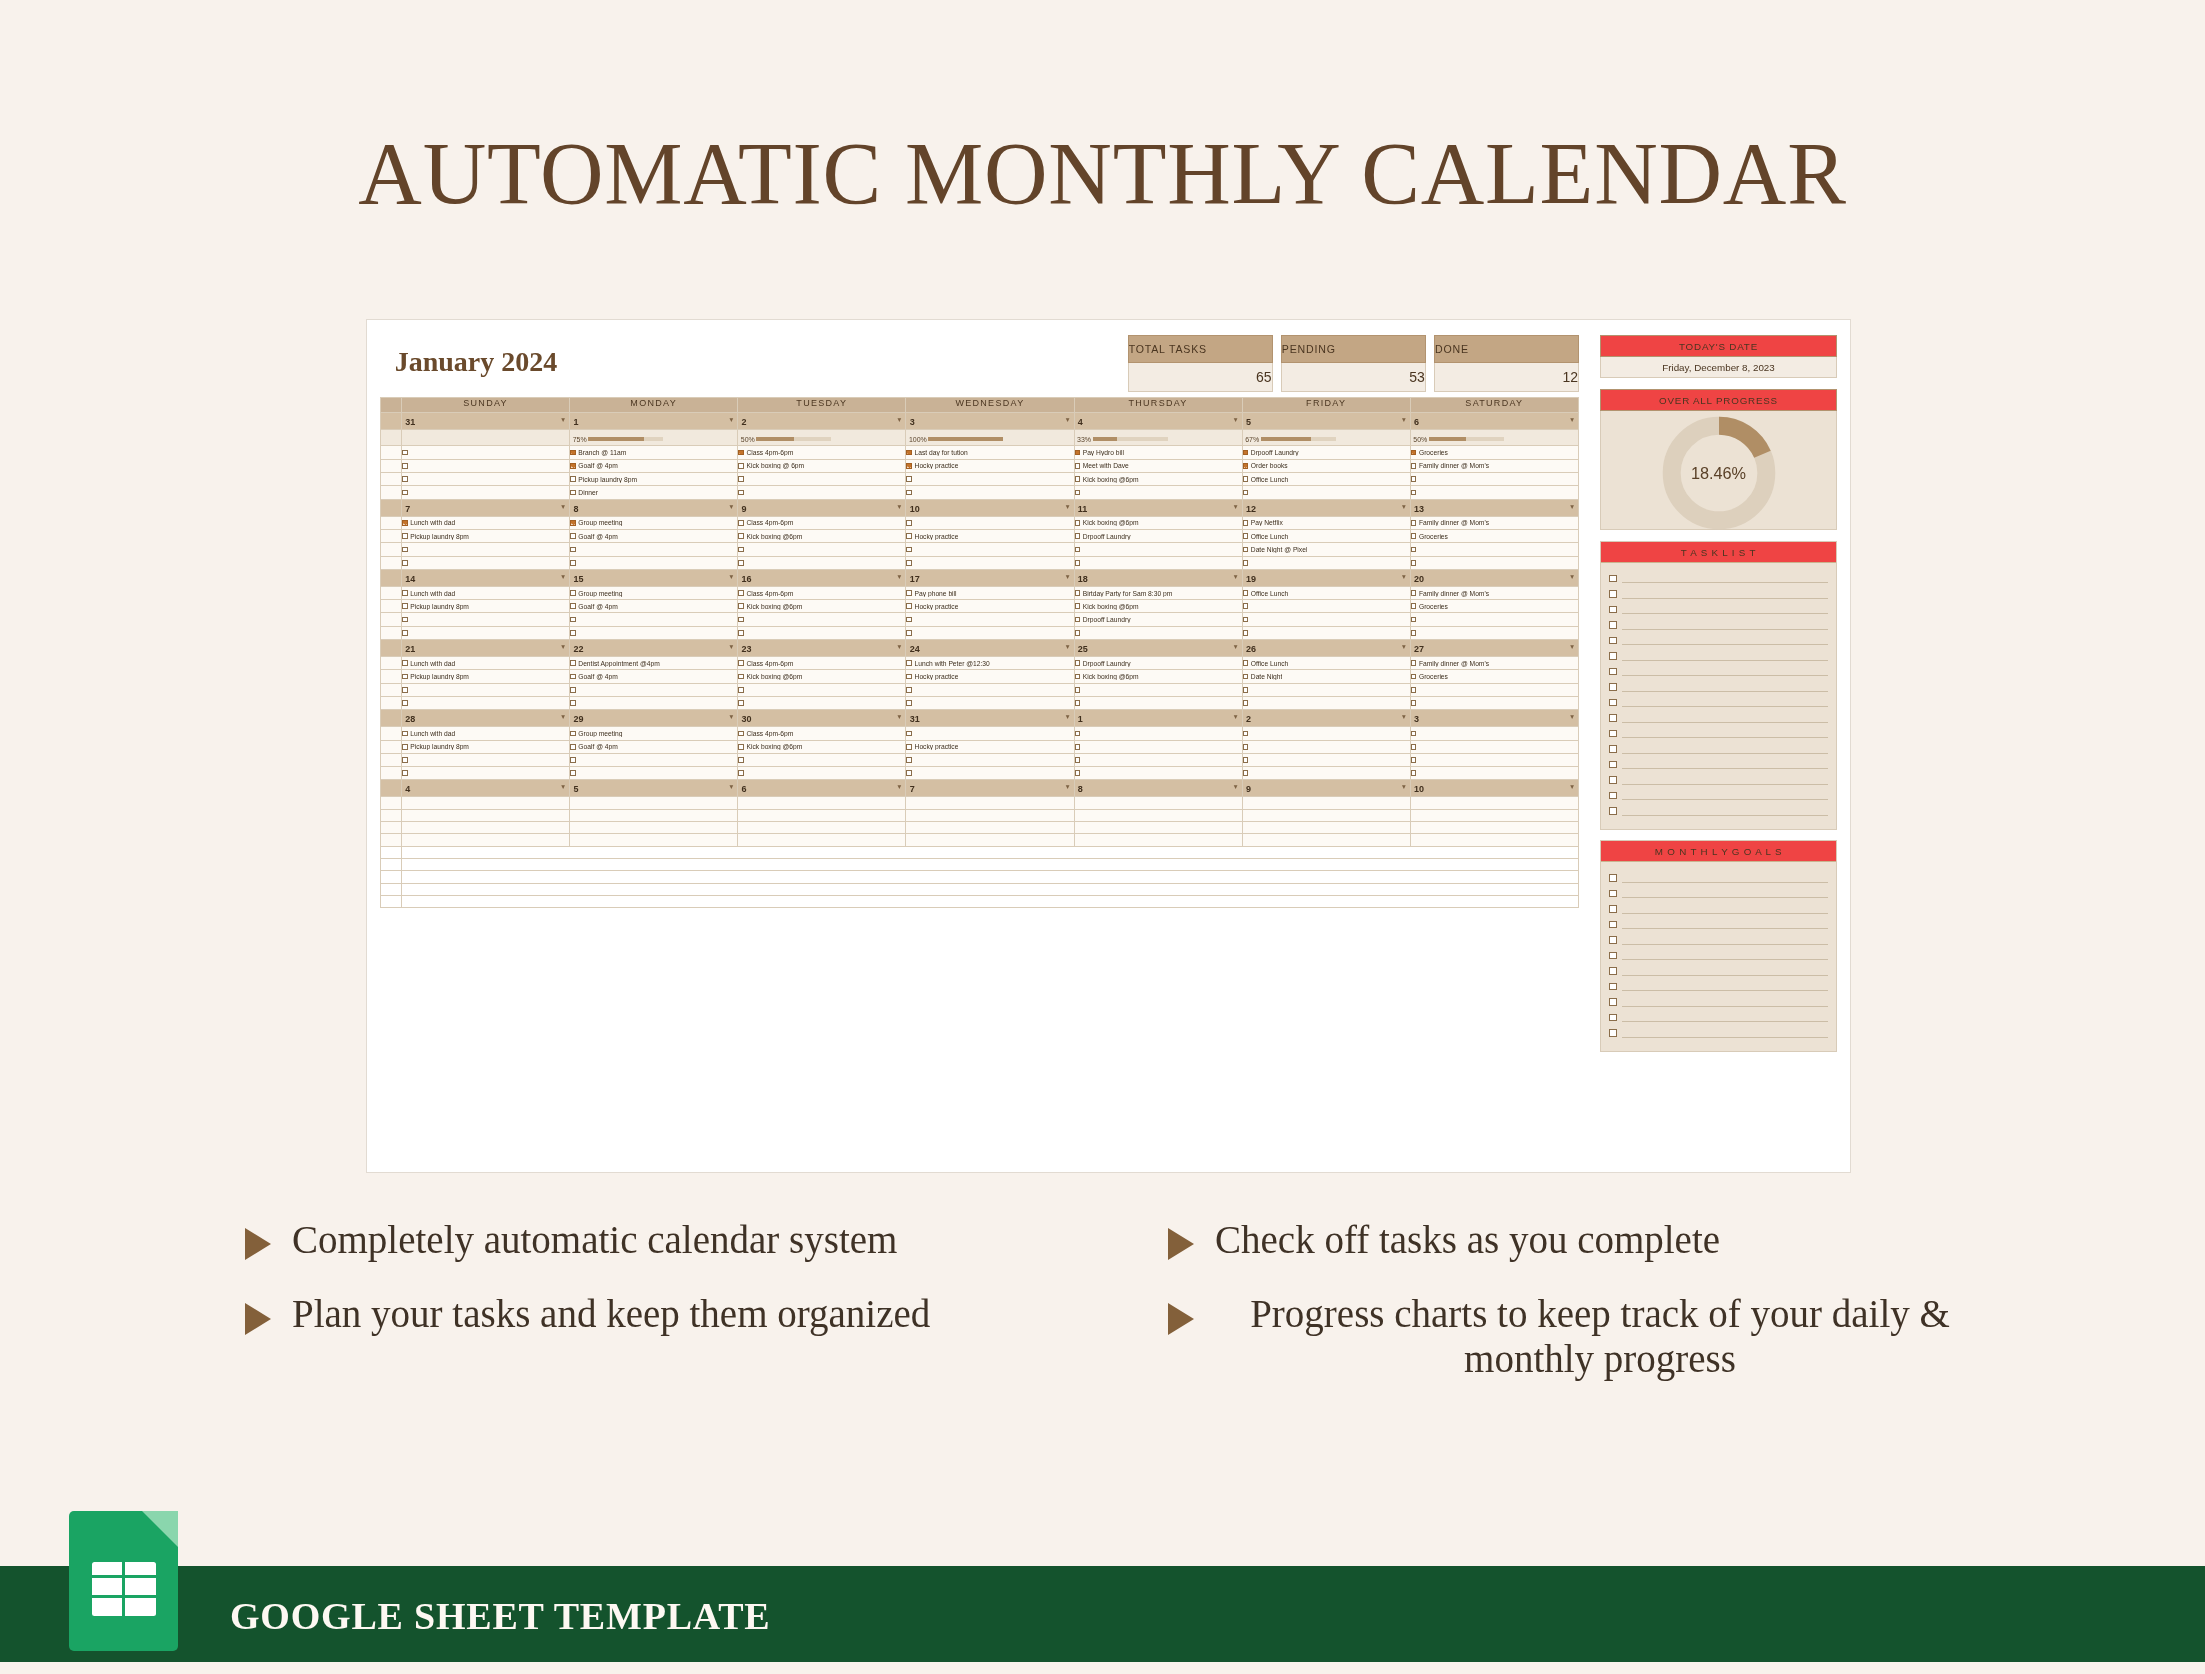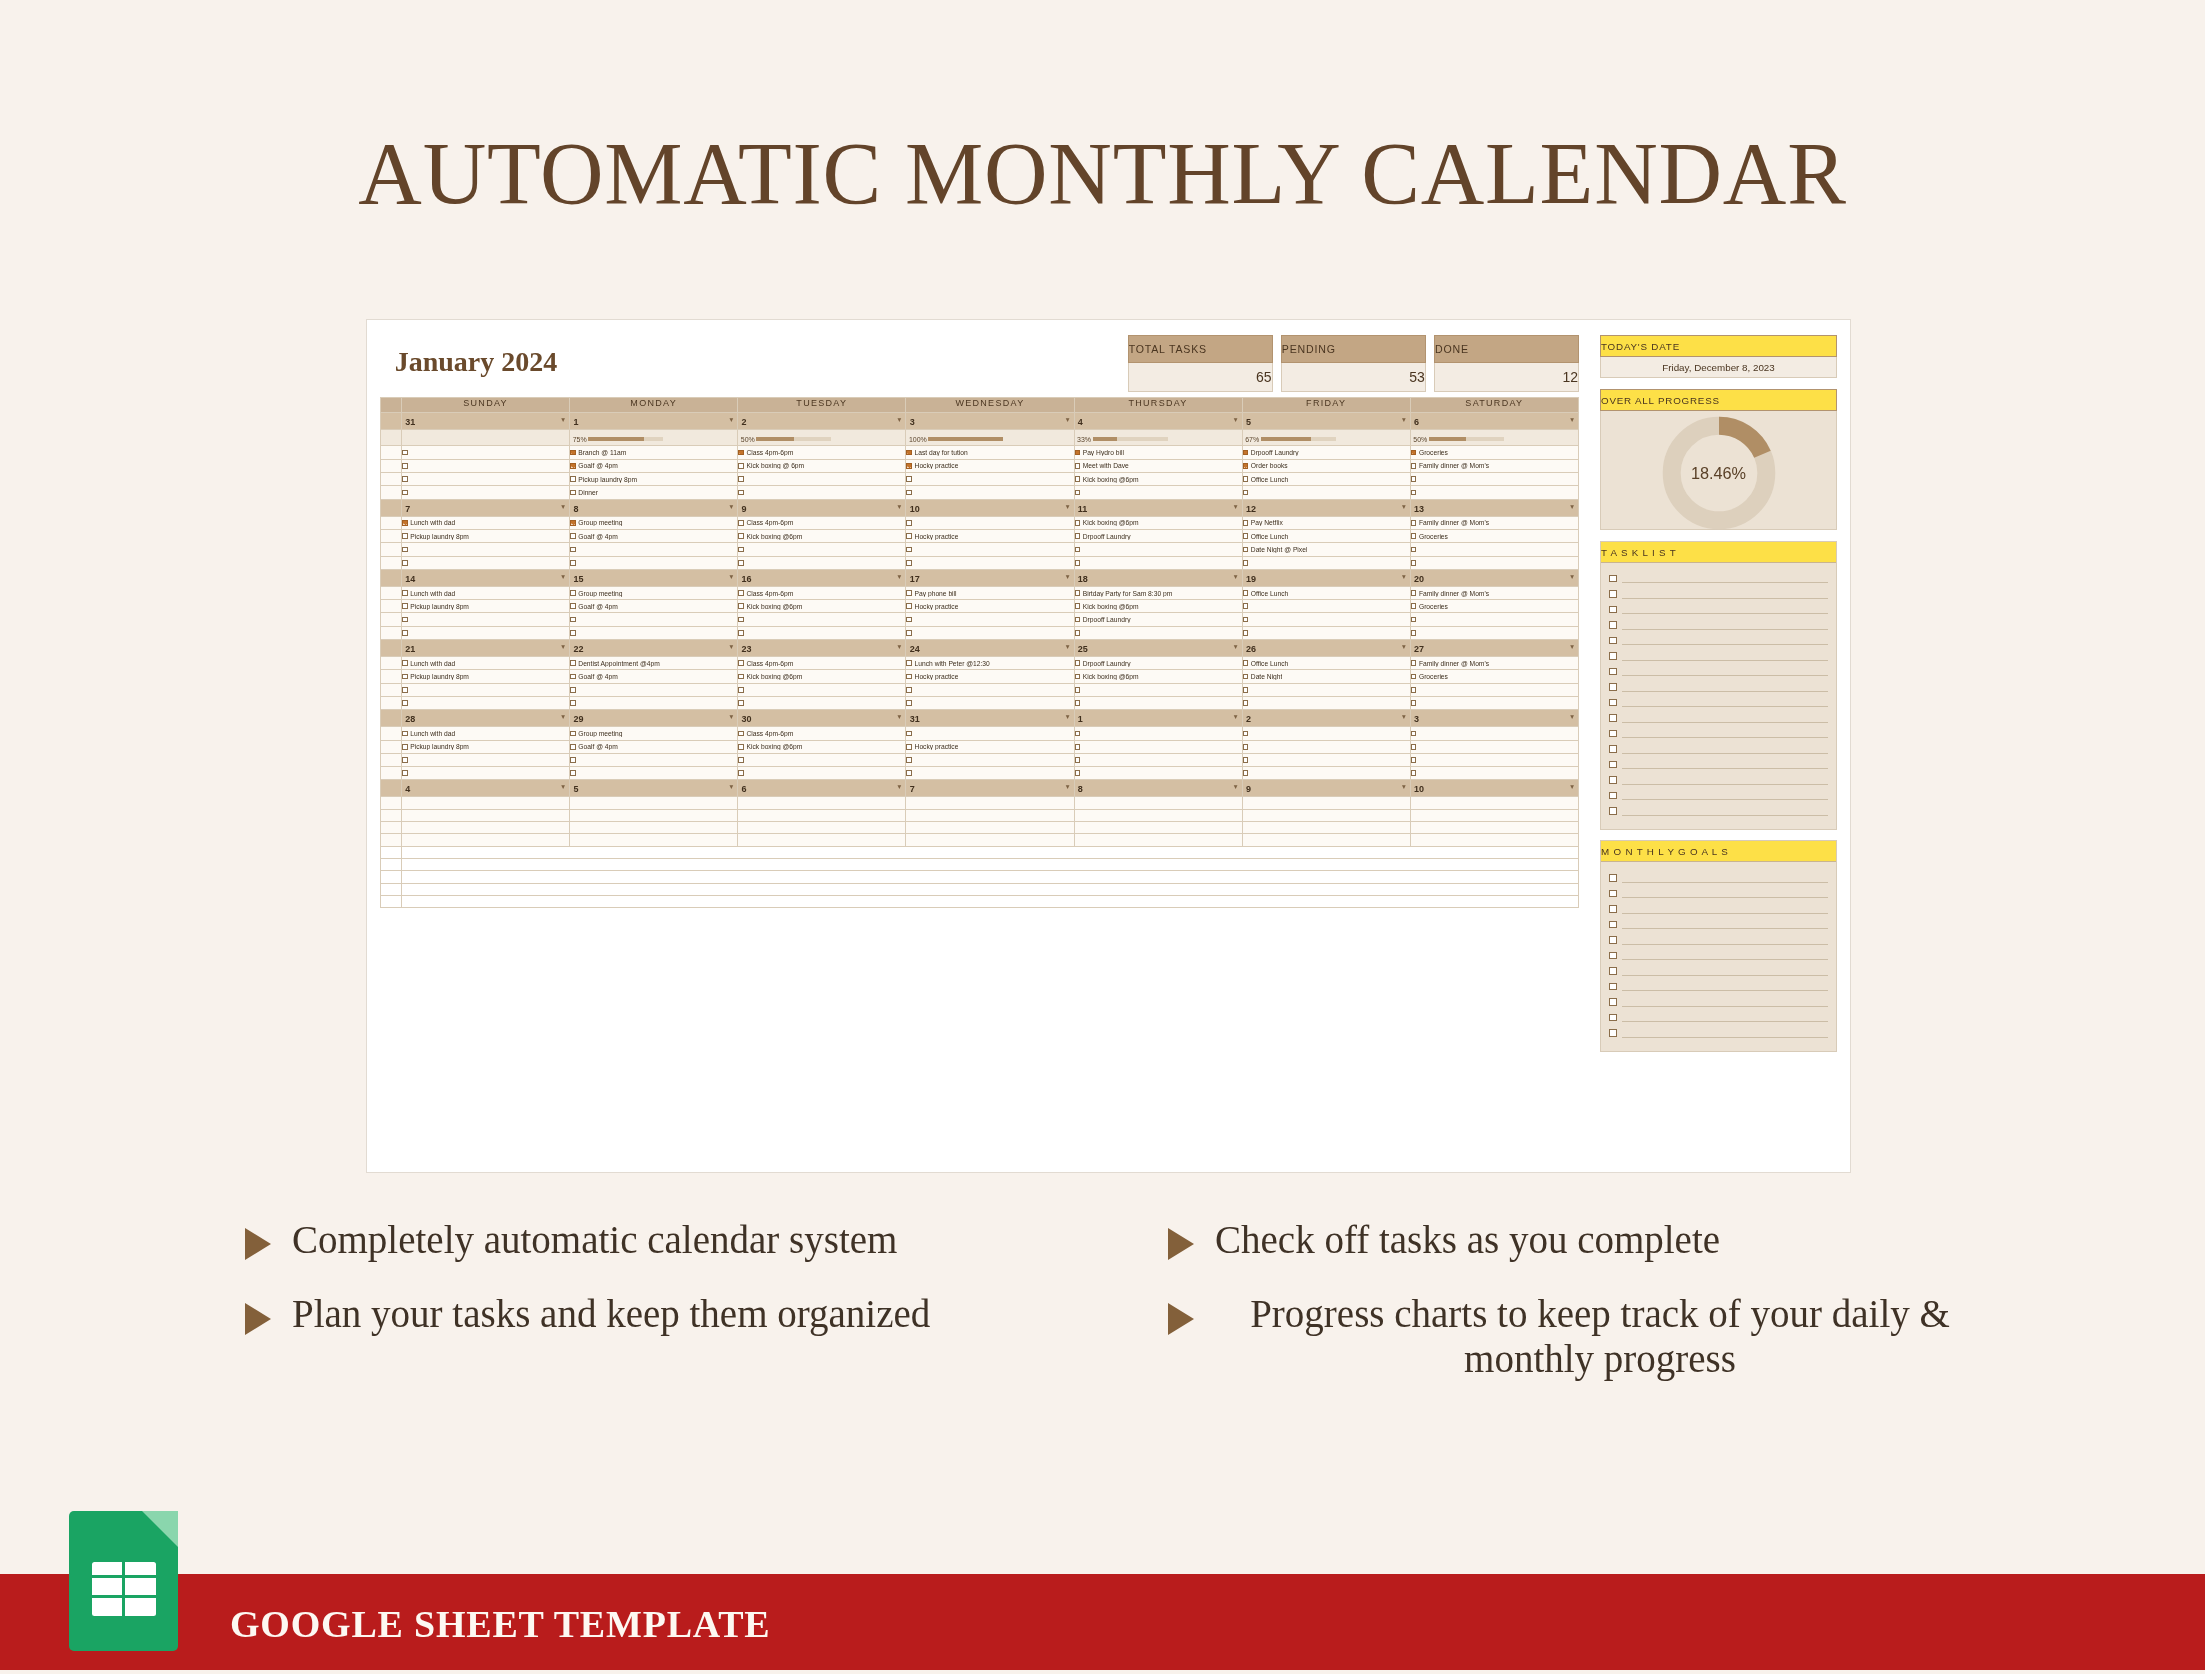--- a/index.html
+++ b/index.html
@@ -104,21 +104,21 @@
     content: ""; position: absolute; left: 0.8px; top: 0px;
     width: 2.5px; height: 4.1px; border: solid #fff; border-width: 0 0.8px 0.8px 0;
     transform: rotate(42deg);
   }
   .tk span { font-size: 6.7px; color: #3c2d1c; white-space: nowrap; overflow: hidden; }
   .spacer-col { width: 21px; background: #f3ece1; }
   .filler-row td { background: #ffffff; height: 12.3px; }
 
   
   .w-head {
-    background: #fde047; color: #4a3520; 
+    background: #ef4444; color: #4a3520; text-align: center;
     font-family: "Liberation Sans", sans-serif;
     font-size: 9.8px; letter-spacing: 0.8px; padding: 4.9px 0 4.1px 0;
     border: 0.8px solid #b2936f;
   }
   .today-box { }
   .today-val {
     background: #f3ece3; text-align: center; color: #4a3520;
     font-family: "Liberation Sans", sans-serif;
     font-size: 9.8px; padding: 4.9px 0 4.9px 0;
     border: 0.8px solid #d8cbb8; border-top: none;
@@ -151,22 +151,22 @@
     width: 0; height: 0; margin-top: 11.4px;
     border-left: 26px solid #83603a;
     border-top: 16.3px solid transparent;
     border-bottom: 16.3px solid transparent;
     flex: 0 0 26px;
   }
   .btext { font-size: 39px; line-height: 1.16; color: #3f3226; font-family: "Liberation Serif", serif; text-align: center; }
 
   
   .footer {
-    position: absolute; left: 0; bottom: 4px; width: 2205px; height: 96px;
-    background: #b91c1c;
+    position: absolute; left: 0; bottom: 12px; width: 2205px; height: 96px;
+    background: #14532d;
   }
   .footer-text {
     position: absolute; left: 230px; top: 28px;
     color: #fdf8f2; font-size: 38px; font-weight: bold; letter-spacing: 0.8px;
     font-family: "Liberation Serif", serif;
   }
   .gs-icon {
     position: absolute; left: 69px; bottom: 23px;
     width: 109px; height: 140px; background: #1aa463; border-radius: 4.9px;
   }

